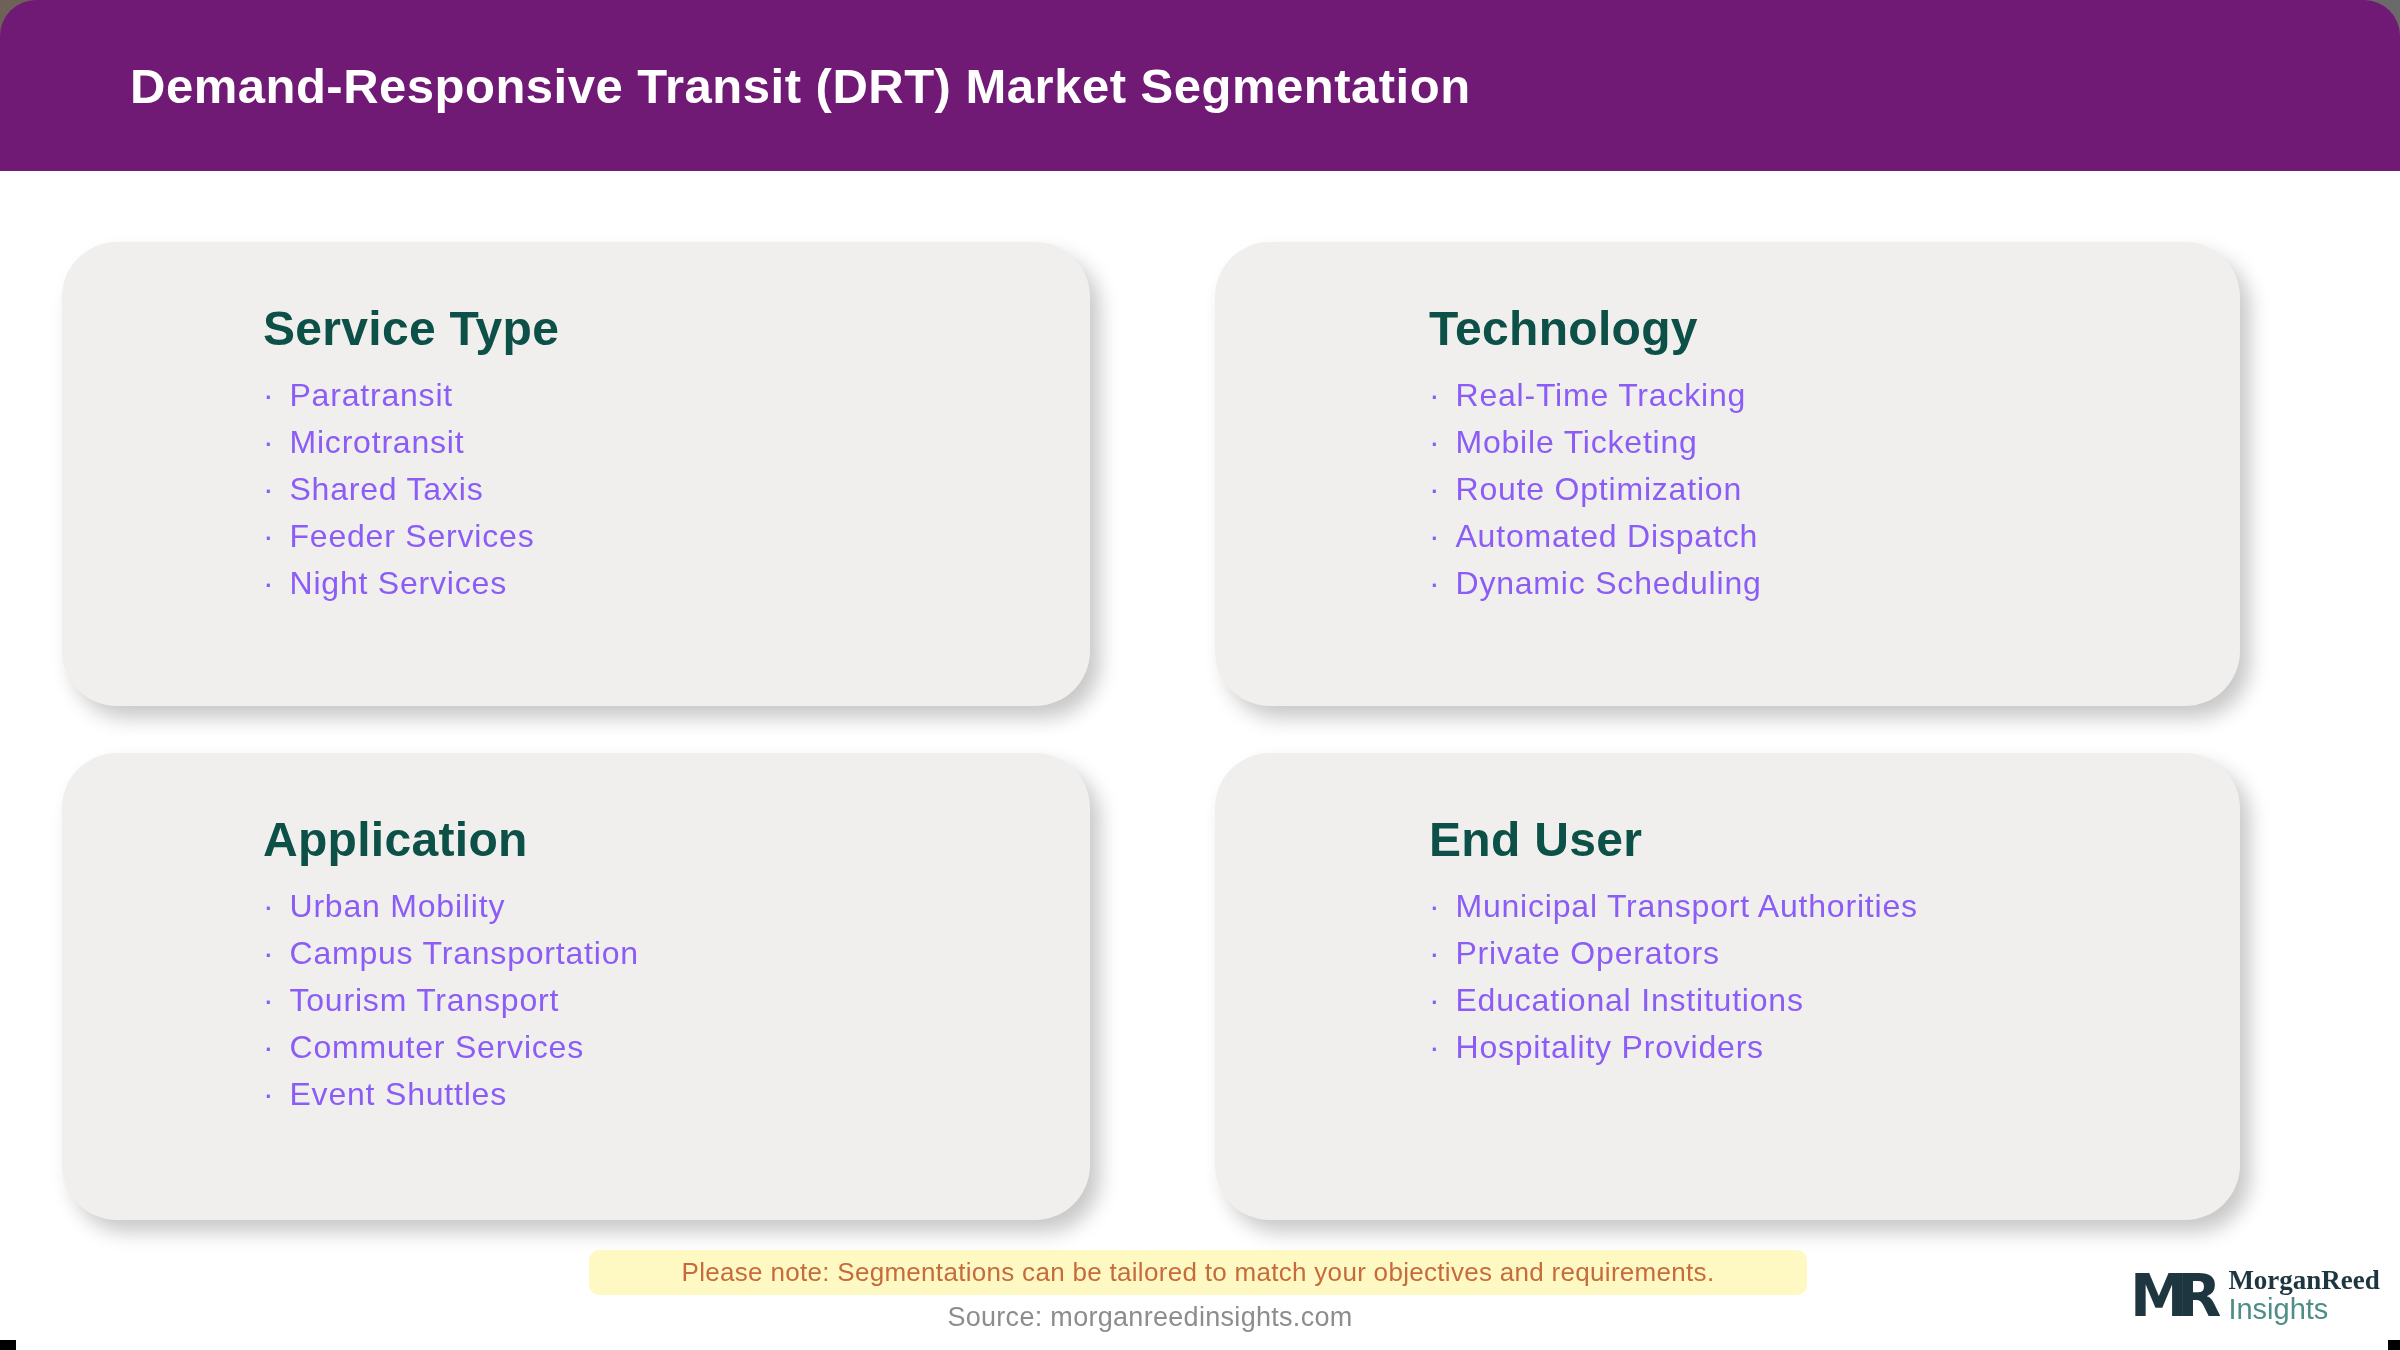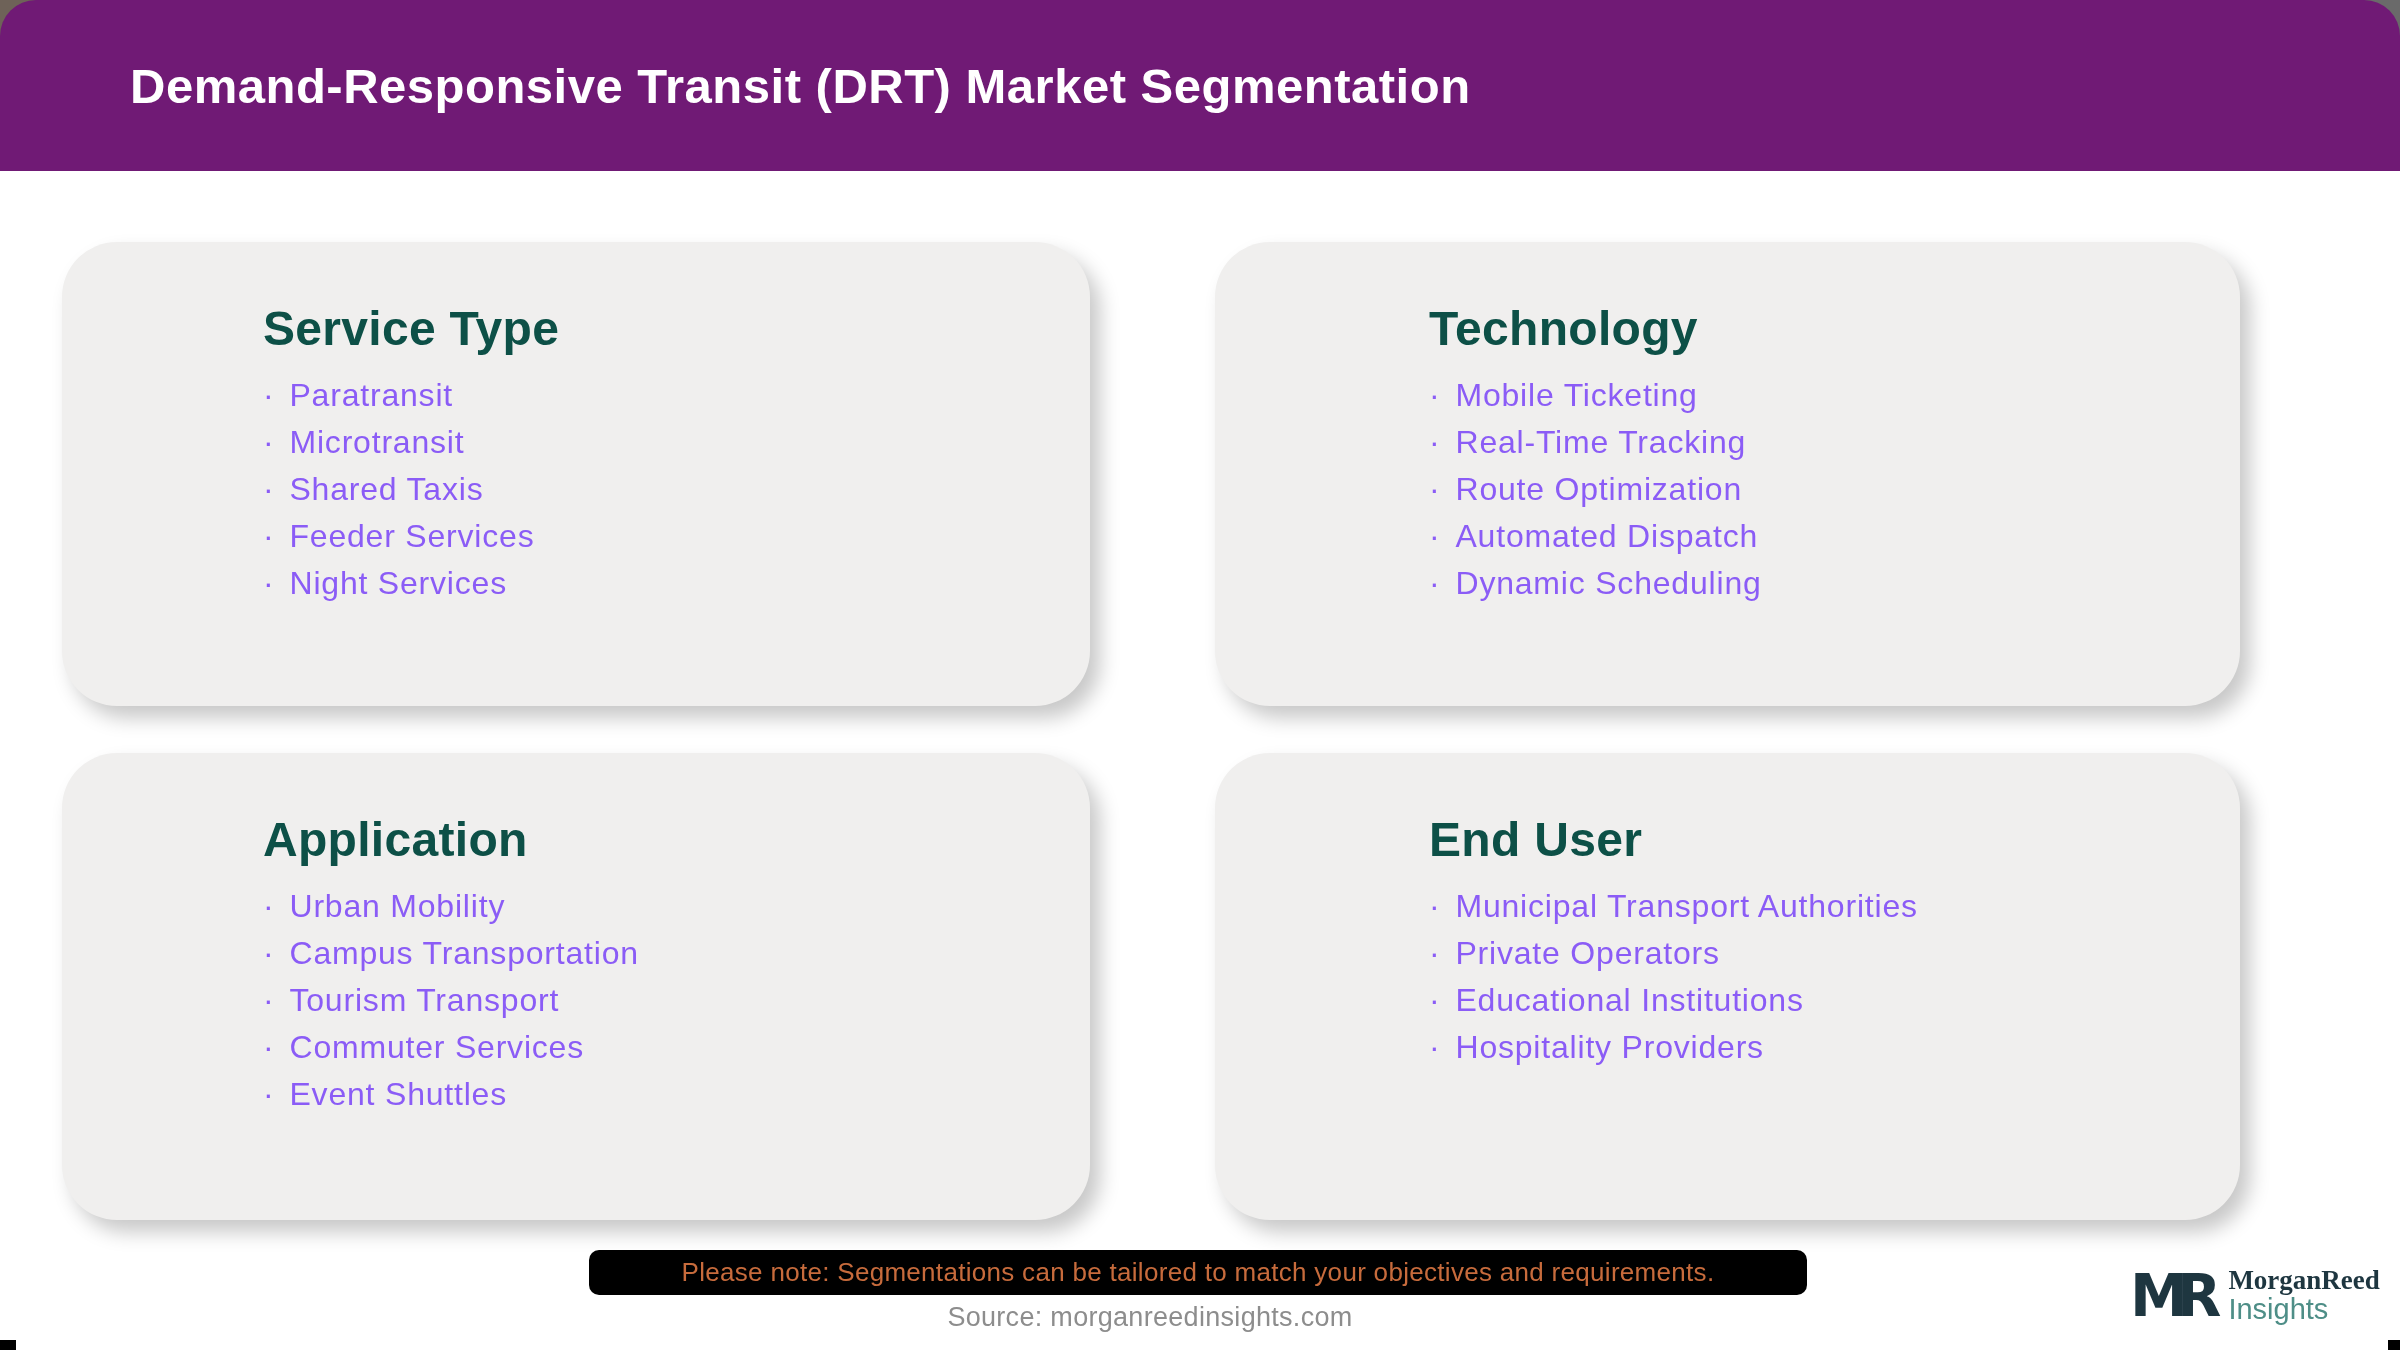--- a/index.html
+++ b/index.html
@@ -35,21 +35,21 @@
     margin:0 0 16px;font-size:48px;font-weight:700;color:#0d5047;letter-spacing:.3px;
   }
   .card ul{
     list-style:none;margin:0;padding:0;
     font-size:32px;color:#8b5cf6;line-height:47px;letter-spacing:.8px;
   }
   .card li::before{content:"·";margin-right:15px;}
 
   .note-pill{
     position:absolute;left:589px;top:1250px;width:1218px;height:45px;z-index:1;
-    background:#000000;border-radius:10px;display:flex;align-items:center;justify-content:center;
+    background:#fef9c3;border-radius:10px;display:flex;align-items:center;justify-content:center;
     font-size:26px;color:#c76b3c;letter-spacing:.3px;white-space:nowrap;
   }
   .source-line{
     position:absolute;left:0;top:1302px;width:2300px;text-align:center;z-index:1;
     font-size:27px;color:#8d8d8d;letter-spacing:.3px;
   }
 
   .logo{position:absolute;left:2130px;top:1266px;display:flex;align-items:flex-end;z-index:1;}
   .logo .monogram{
     font-family:"DejaVu Sans",sans-serif;font-weight:800;font-size:58px;line-height:1;
@@ -90,22 +90,22 @@
           <li>Feeder Services</li>
           <li>Night Services</li>
         </ul>
     </div>
   </div>
 
   <div class="card c2">
     <div class="card-inner">
       <h2>Technology</h2>
       <ul>
+          <li>Real-Time Tracking</li>
           <li>Mobile Ticketing</li>
-          <li>Real-Time Tracking</li>
           <li>Route Optimization</li>
           <li>Automated Dispatch</li>
           <li>Dynamic Scheduling</li>
         </ul>
     </div>
   </div>
 
   <div class="card c3">
     <div class="card-inner">
       <h2>Application</h2>

